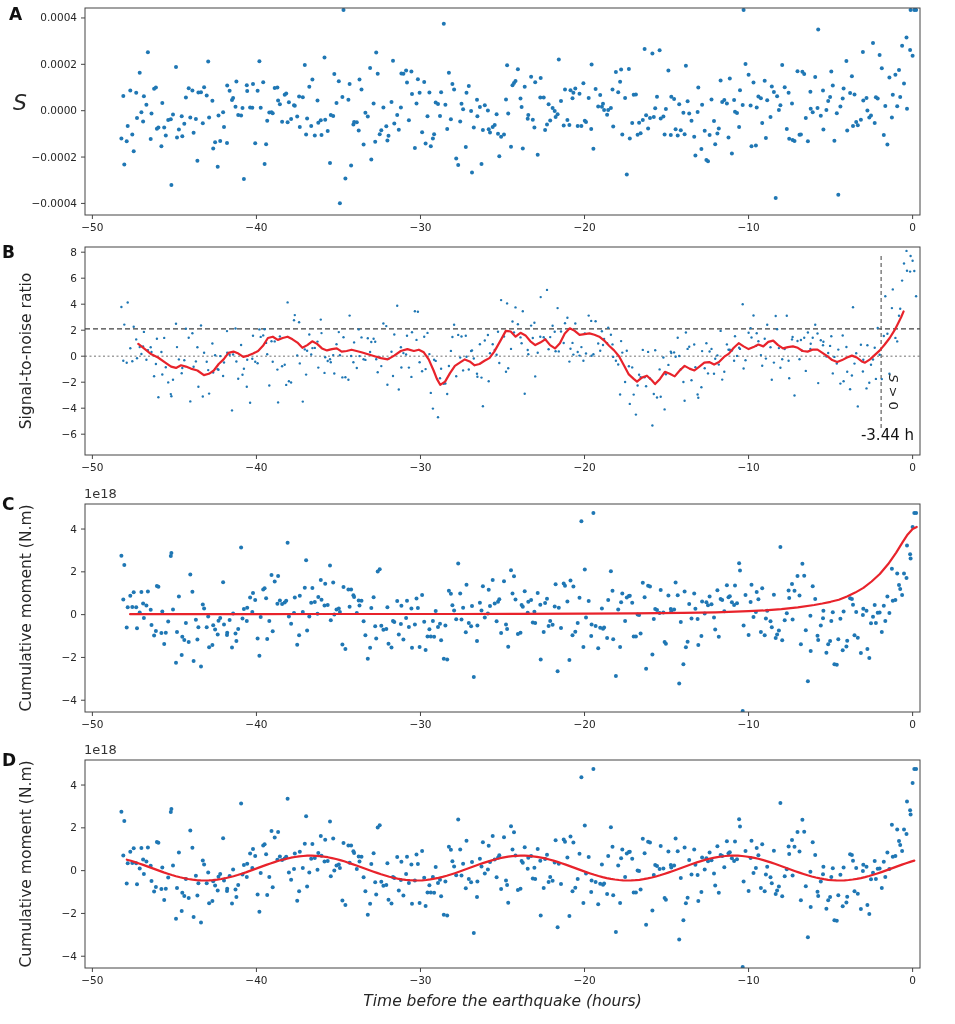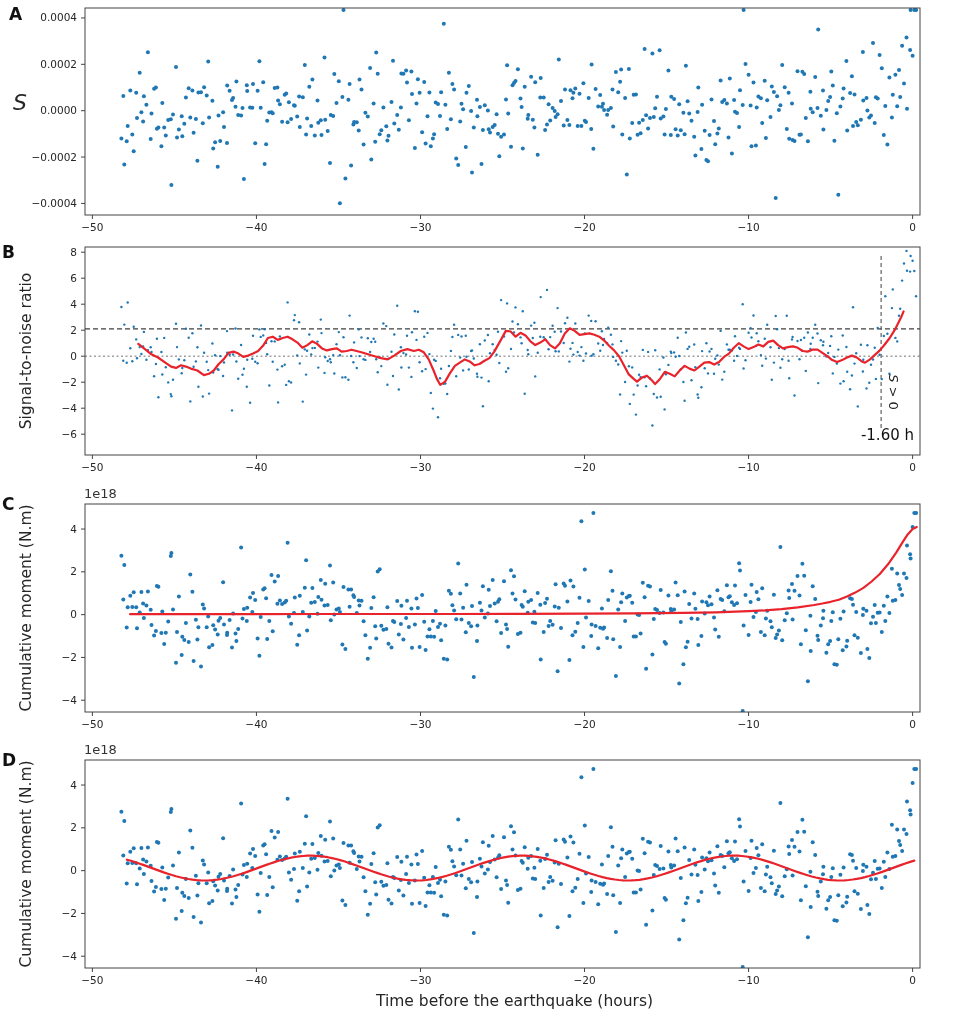--- a/index.html
+++ b/index.html
@@ -1946,17 +1946,17 @@
   <div class="overlay panel-letter" style="left:2px;top:750px;">D</div>
 
   <div class="overlay ylabel-s" style="left:13px;top:90px;">S</div>
   <div class="overlay ylabel-rot" style="left:26px;top:351px;">Signal-to-noise ratio</div>
   <div class="overlay ylabel-rot" style="left:26px;top:608px;">Cumulative moment (N.m)</div>
   <div class="overlay ylabel-rot" style="left:26px;top:864px;">Cumulative moment (N.m)</div>
 
   <div class="overlay offset-label" style="left:84px;top:486px;">1e18</div>
   <div class="overlay offset-label" style="left:84px;top:742px;">1e18</div>
 
-  <div class="overlay vline-label" style="right:41px;top:426px;left:auto;">-1.60 h</div>
+  <div class="overlay vline-label" style="right:41px;top:426px;left:auto;">-3.44 h</div>
   <div class="overlay region-label" style="left:893px;top:392px;"><span class="it">S</span><span> &gt; 0</span></div>
 
-  <div class="overlay xlabel" style="left:97px;top:992px;width:835px;">Time before the earthquake (hours)</div>
+  <div class="overlay xlabel" style="left:85px;top:992px;width:835px;font-style:italic;">Time before the earthquake (hours)</div>
 </div>
 
 </body></html>

